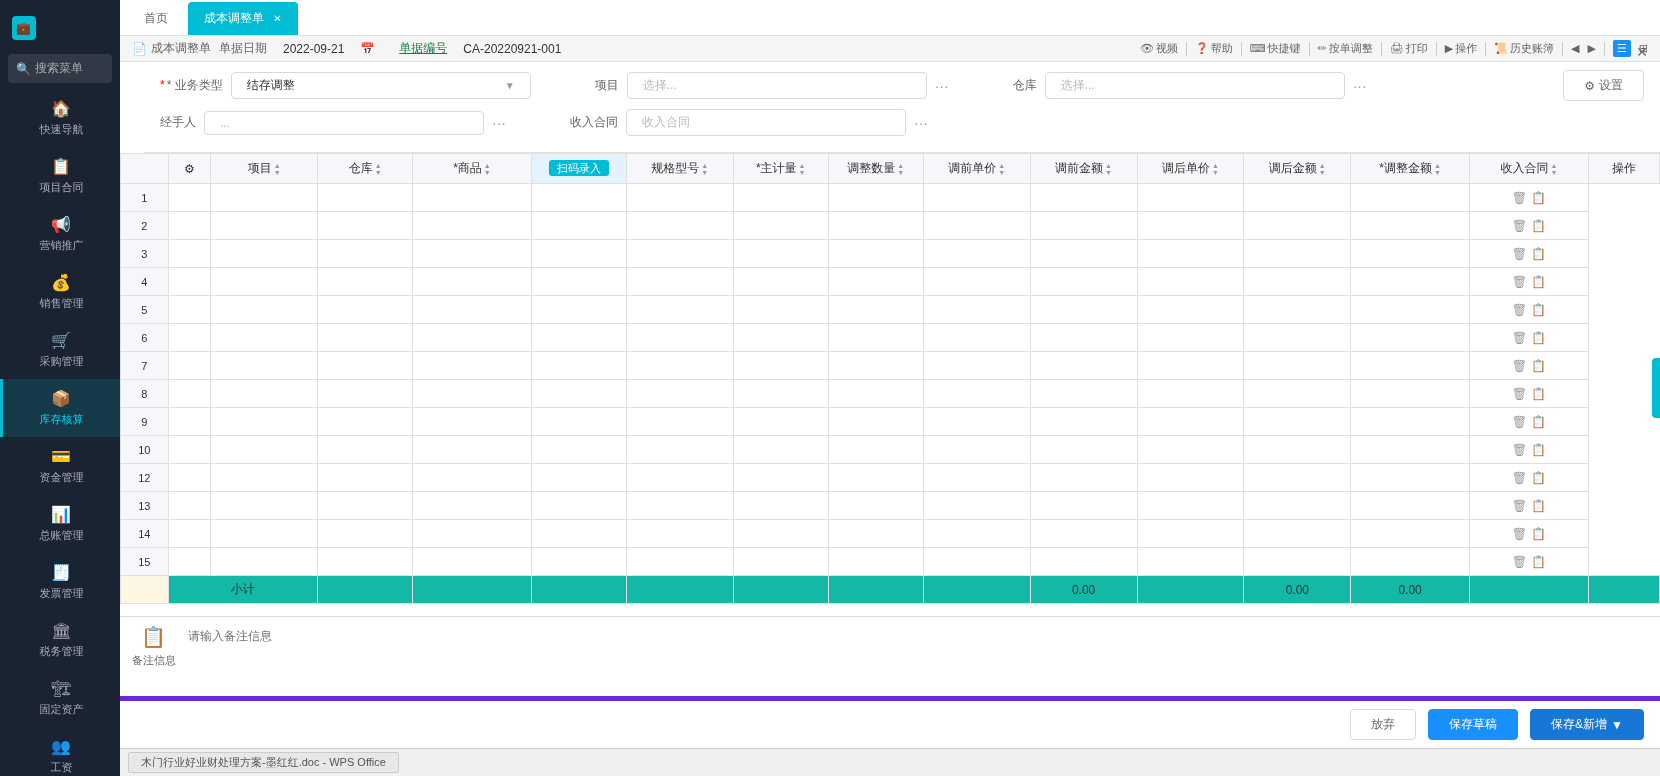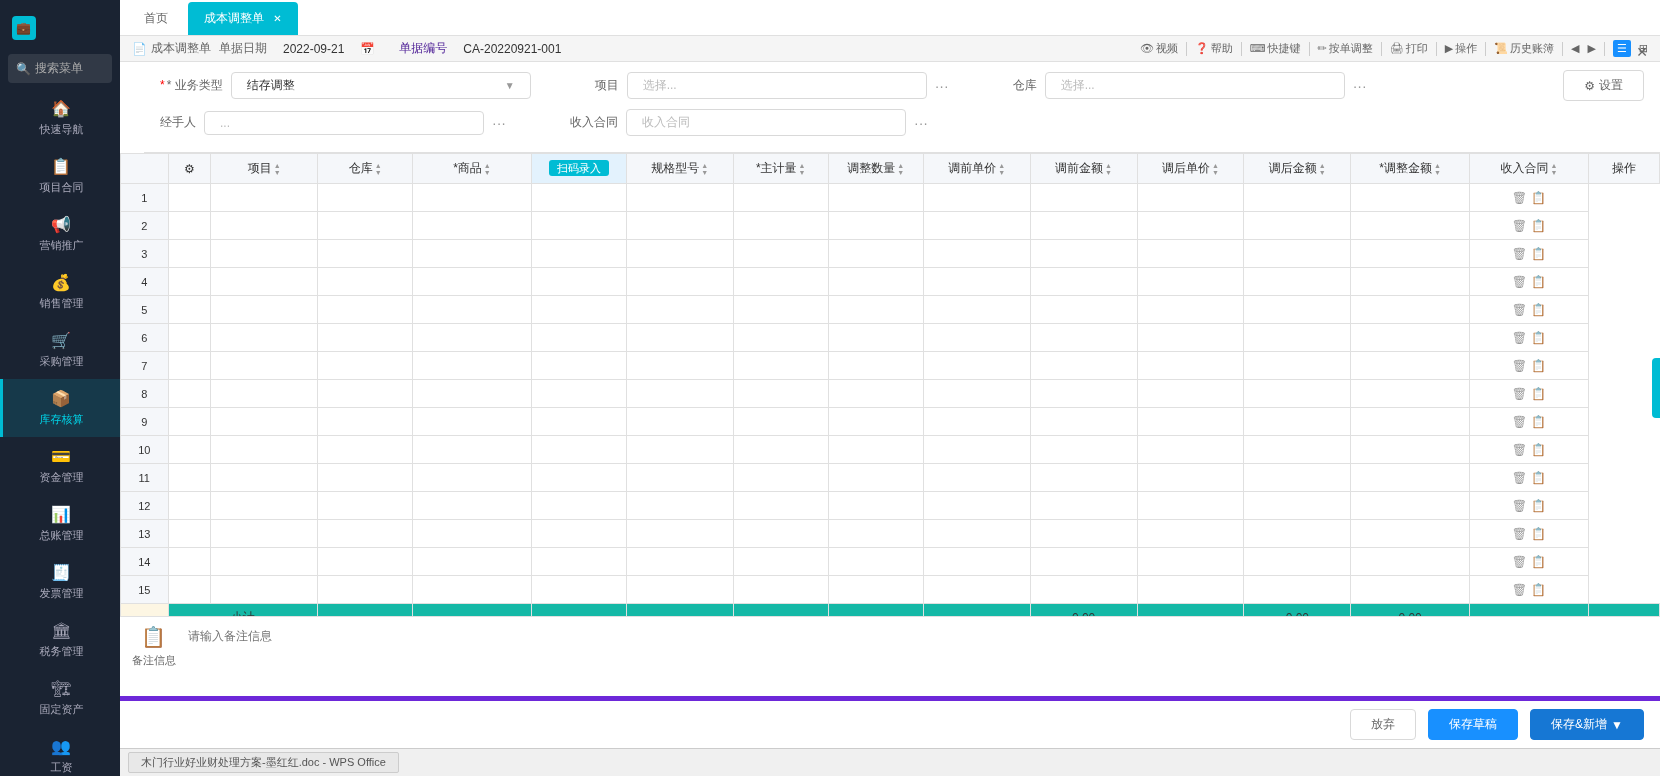--- a/index.html
+++ b/index.html
@@ -170,21 +170,21 @@
 
       <div class="toolbar" style="position:relative;">
         <div class="toolbar-title">
           <span style="color:#00bcd4;">📄</span>
           <span>成本调整单</span>
         </div>
         <div class="toolbar-info">
           <span style="color:#666;">单据日期</span>
           <span class="toolbar-date">2022-09-21</span>
           <span style="color:#999;cursor:pointer;">📅</span>
-          <span style="color:#4c1d95;margin-left:8px;">单据编号</span>
+          <span style="color:#15803d;margin-left:8px;text-decoration:underline;">单据编号</span>
           <span class="toolbar-date">CA-20220921-001</span>
         </div>
         <div class="toolbar-actions">
           <span class="toolbar-action-btn">👁 <span>视频</span></span>
           <span class="toolbar-separator"></span>
           <span class="toolbar-action-btn">❓ <span>帮助</span></span>
           <span class="toolbar-separator"></span>
           <span class="toolbar-action-btn">⌨ <span>快捷键</span></span>
           <span class="toolbar-separator"></span>
           <span class="toolbar-action-btn">✏ <span>按单调整</span></span>
@@ -589,42 +589,20 @@
                 <td></td>
                 <td></td>
                 <td>
                   <div class="action-icons">
                     <span class="action-icon">🗑</span>
                     <span class="action-icon">📋</span>
                   </div>
                 </td>
               </tr>
               <tr>
-                <td class="row-num">11</td>
-                <td></td>
-                <td></td>
-                <td></td>
-                <td></td>
-                <td></td>
-                <td></td>
-                <td></td>
-                <td></td>
-                <td></td>
-                <td></td>
-                <td></td>
-                <td></td>
-                <td></td>
-                <td>
-                  <div class="action-icons">
-                    <span class="action-icon">🗑</span>
-                    <span class="action-icon">📋</span>
-                  </div>
-                </td>
-              </tr>
-              <tr>
                 <td class="row-num">12</td>
                 <td></td>
                 <td></td>
                 <td></td>
                 <td></td>
                 <td></td>
                 <td></td>
                 <td></td>
                 <td></td>
                 <td></td>

